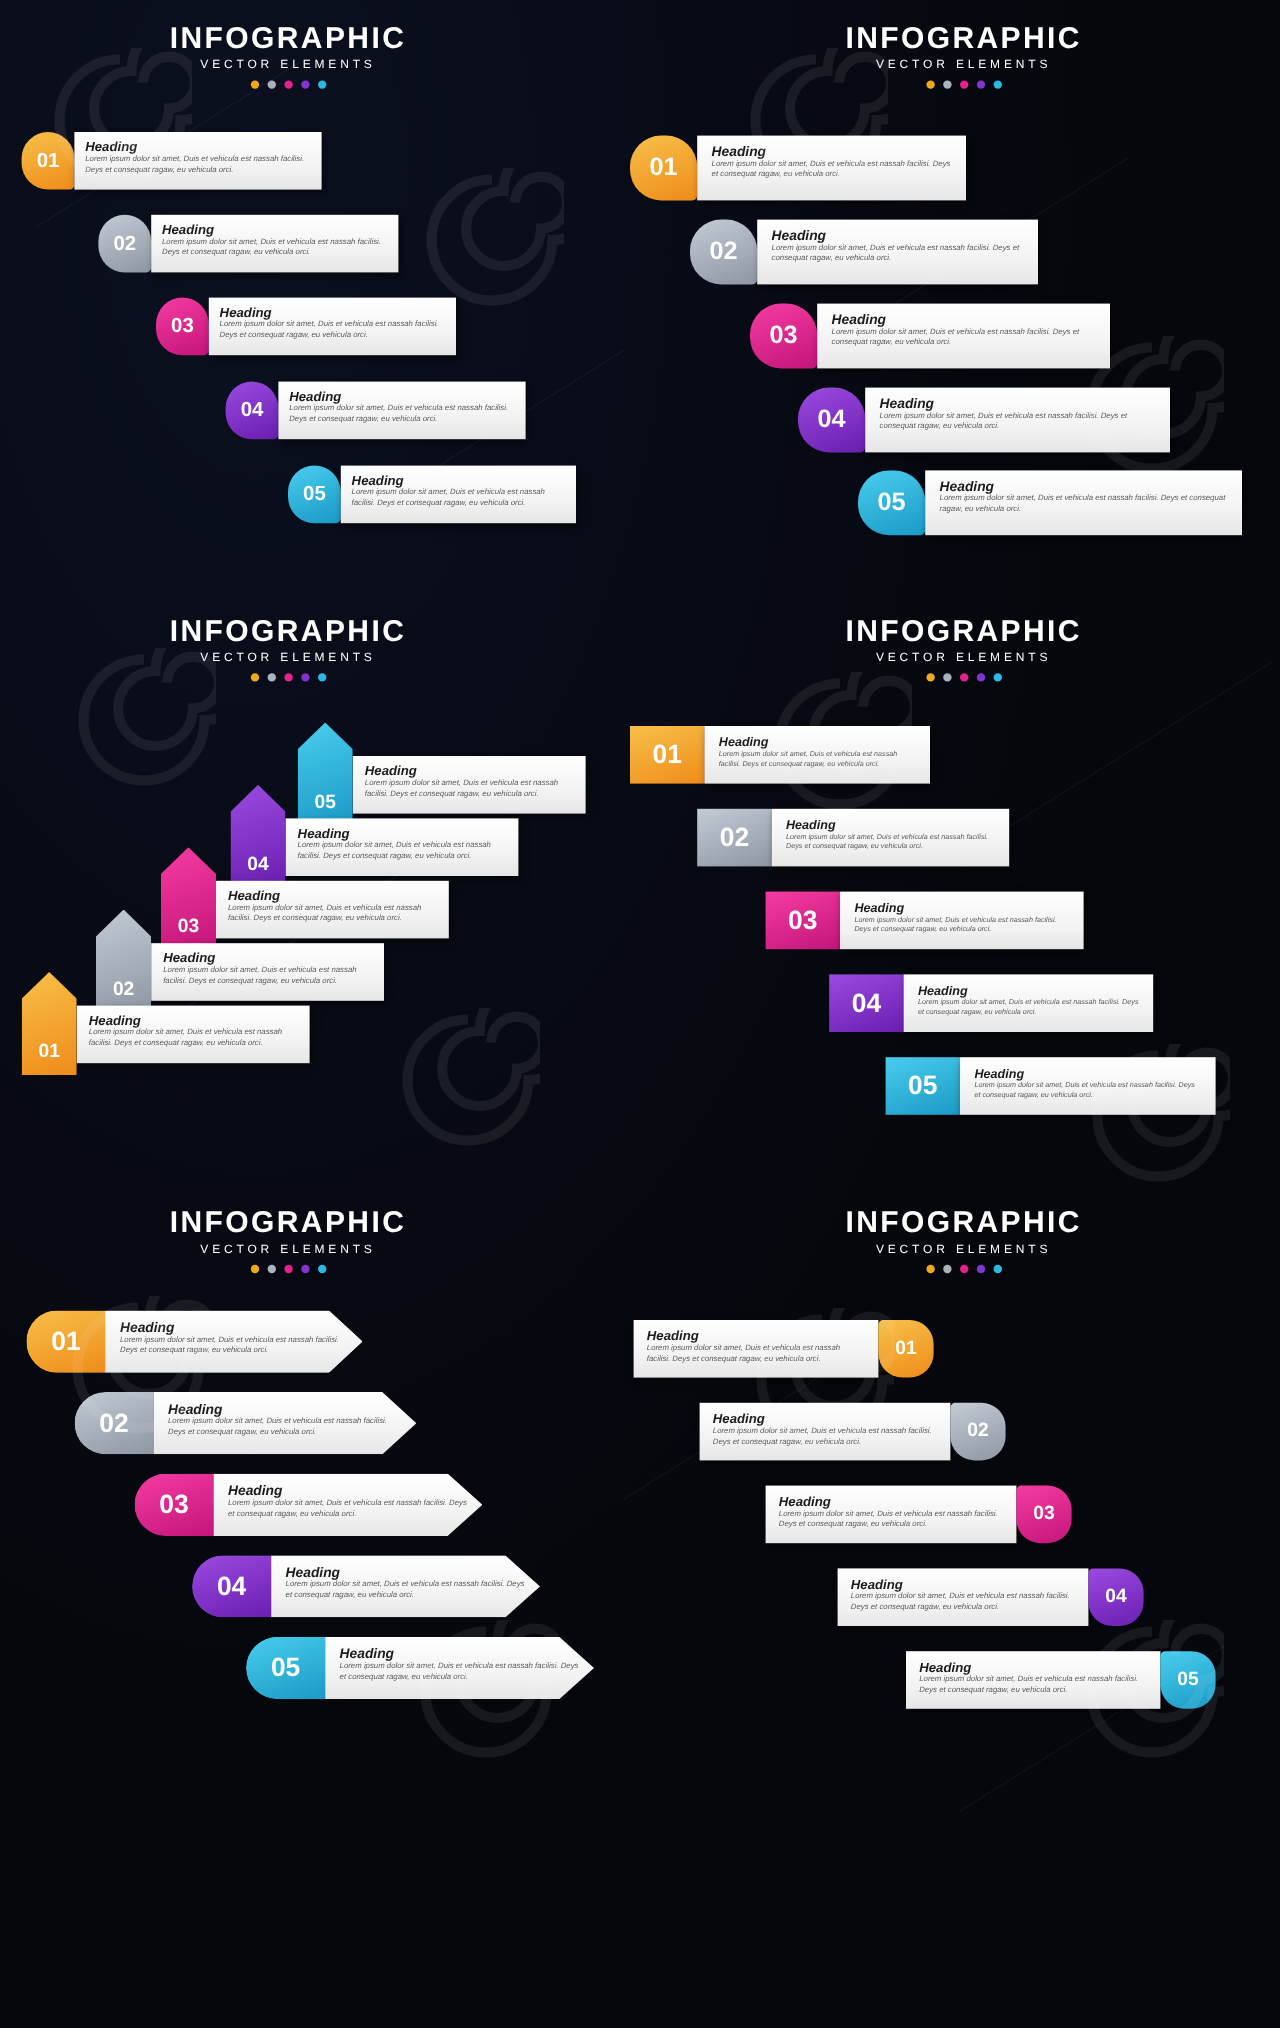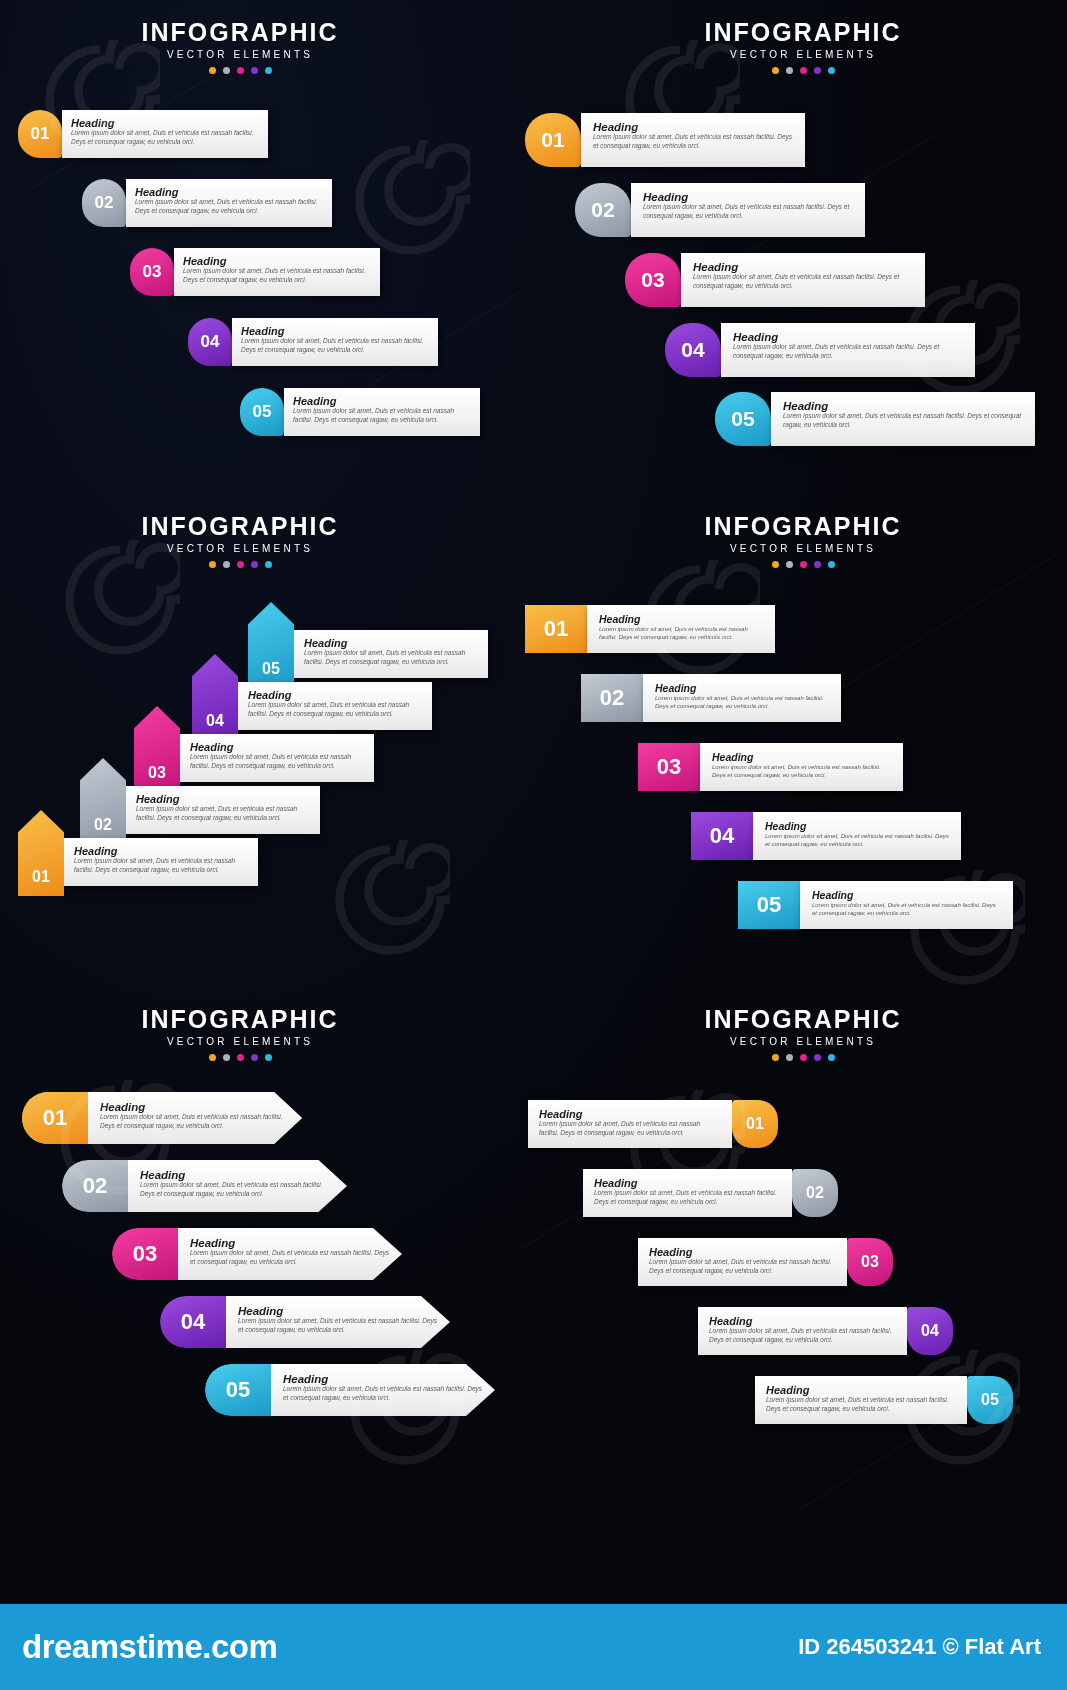--- a/index.html
+++ b/index.html
@@ -504,18 +504,14 @@
         </svg></div>
     <div class="dl" style="left:10px;top:120px;"></div>
     <div class="dl" style="left:280px;top:360px;"></div>
     <div class="dl" style="left:700px;top:200px;"></div>
     <div class="dl" style="left:820px;top:620px;"></div>
     <div class="dl" style="left:120px;top:780px;"></div>
     <div class="dl" style="left:500px;top:1180px;"></div>
     <div class="dl" style="left:780px;top:1440px;"></div>
   </div>
 
-  <div class="footer">
-    <div class="dtlogo">dreamstime.com</div>
-    <div class="dtid">ID 264503241 © Flat Art</div>
-  </div>
 
 </div>
 
 </body></html>

